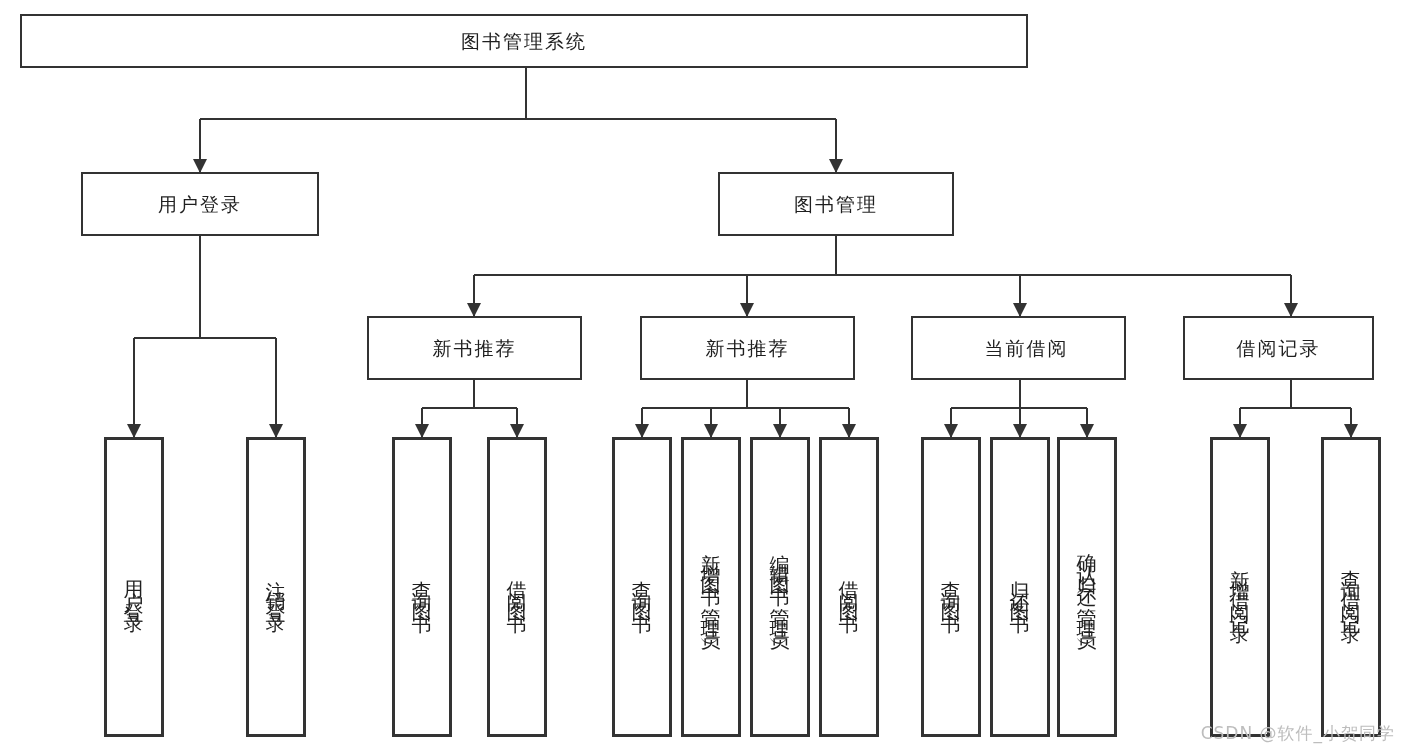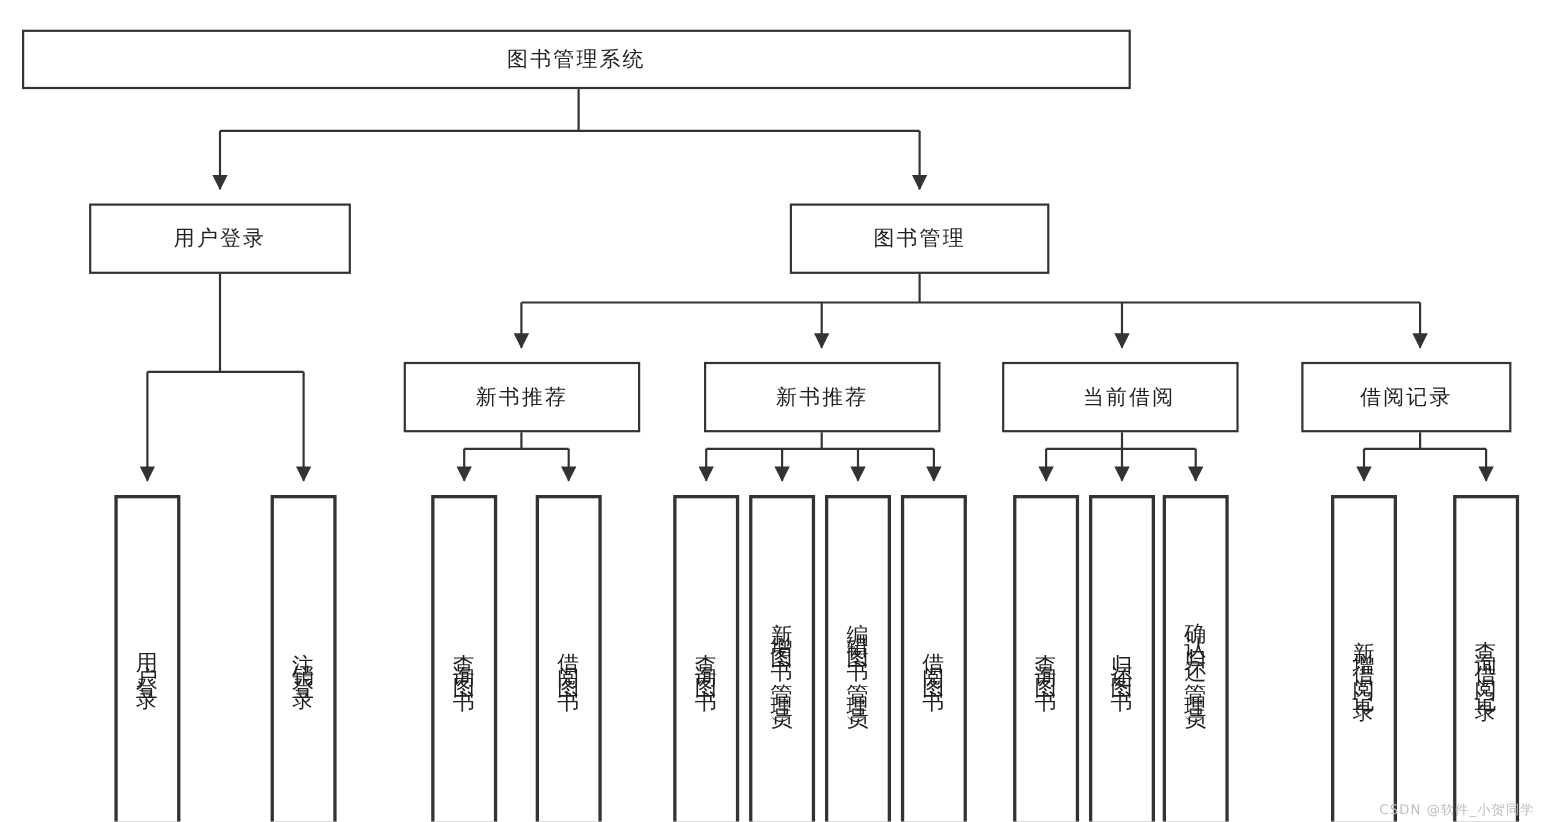--- a/index.html
+++ b/index.html
@@ -9,31 +9,31 @@
   html,body{margin:0;padding:0;background:var(--background);}
   body{font-family:"DejaVu Sans","Liberation Sans",sans-serif;}
   .canvas{position:relative;width:1405px;height:747px;background:var(--background);overflow:hidden;}
   .wires{position:absolute;left:0;top:0;}
   .wires .ln{stroke:var(--line);stroke-width:2;fill:none;}
   .wires #arw path{fill:var(--line);}
   .box{
     position:absolute;box-sizing:border-box;background:#fff;
     border:2px solid var(--box-border);color:var(--text);
     display:flex;align-items:center;justify-content:center;
-    font-size:19px;line-height:1;letter-spacing:2px;margin-top:13px;
+    font-size:19px;line-height:1;letter-spacing:2px;
   }
   .leaf{border-width:3px;}
   .leaf .vtext{
     writing-mode:vertical-rl;text-orientation:mixed;
     font-size:20px;line-height:1;letter-spacing:11px;
     color:var(--text);white-space:nowrap;
   }
   .watermark{
     position:absolute;right:10px;bottom:2px;
-    color:var(--watermark);font-size:12px;letter-spacing:1px;
+    color:var(--watermark);font-size:17px;letter-spacing:1px;
   }
 </style>
 </head>
 <body>
 
 <div class="canvas">
 
   <svg class="wires" width="1405" height="747" viewBox="0 0 1405 747" aria-hidden="true">
     <defs>
       <marker id="arw" markerUnits="userSpaceOnUse" markerWidth="14" markerHeight="14" refX="13" refY="7" orient="auto">

